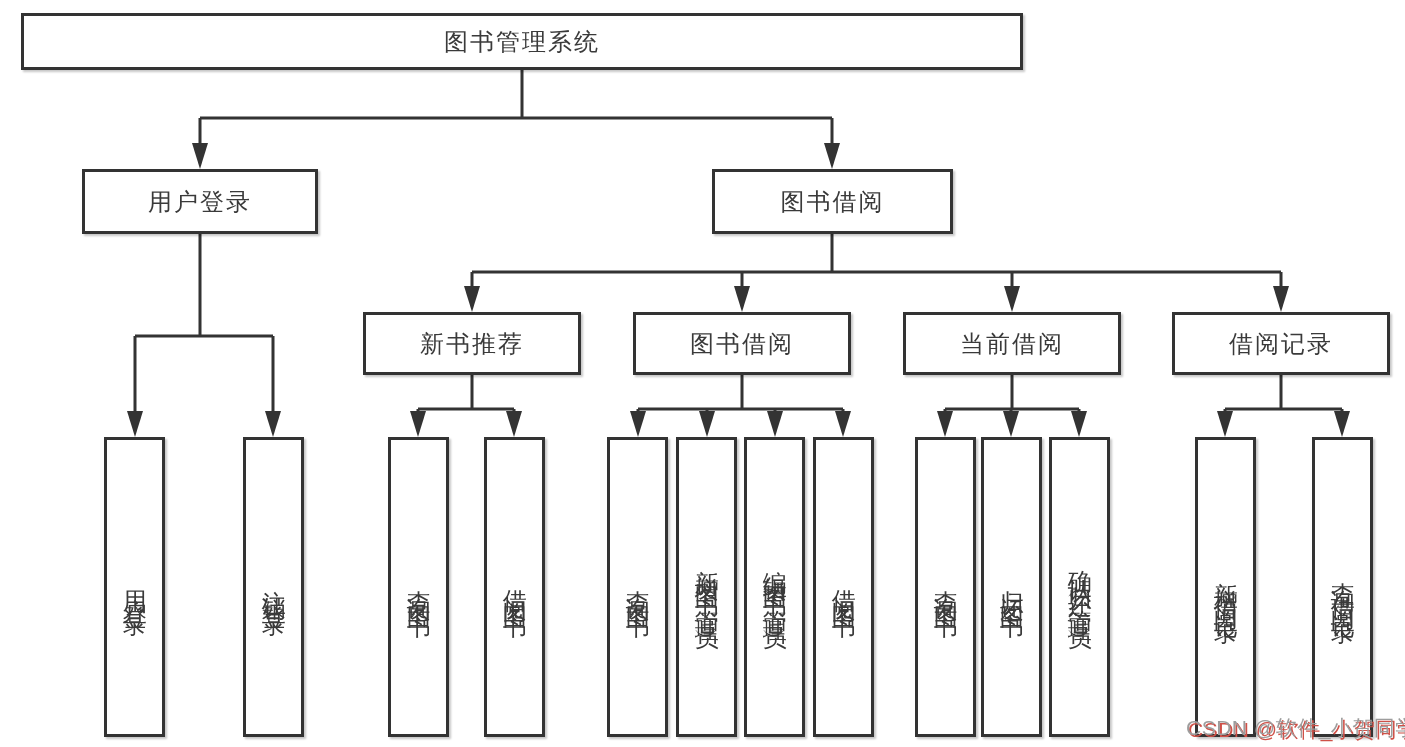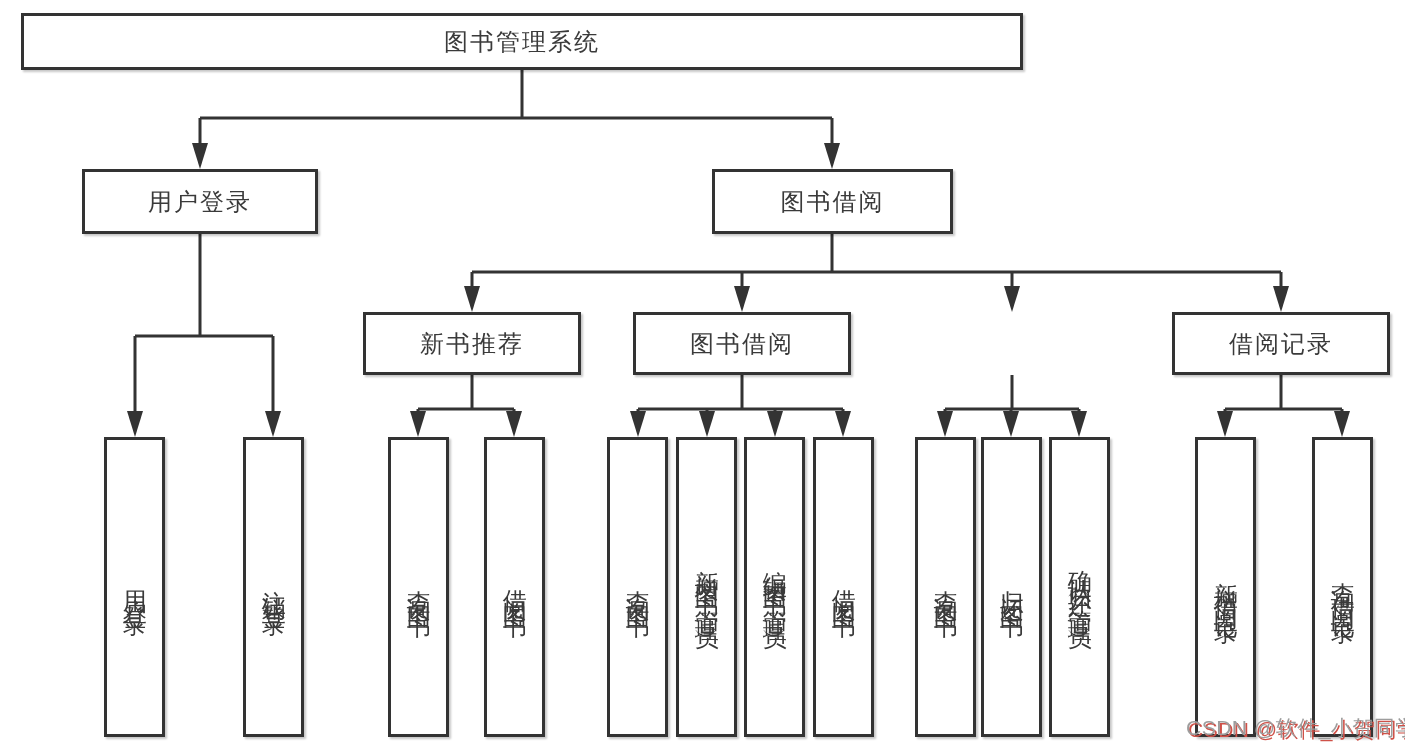--- a/index.html
+++ b/index.html
@@ -95,20 +95,23 @@
   <div class="node hnode" style="left:712px;top:169px;width:241px;height:65px;">
     <span>图书借阅</span>
   </div>
 
   <div class="node hnode" style="left:363px;top:312px;width:218px;height:63px;text-align:center;">
     <span>新书推荐</span>
   </div>
   <div class="node hnode" style="left:633px;top:312px;width:218px;height:63px;">
     <span>图书借阅</span>
   </div>
+  <div class="node hnode" style="left:903px;top:312px;width:218px;height:63px;">
+    <span>当前借阅</span>
+  </div>
   <div class="node hnode" style="left:1172px;top:312px;width:218px;height:63px;">
     <span>借阅记录</span>
   </div>
 
   <div class="node leaf" style="left:104px;">
     <span>用户登录</span>
   </div>
   <div class="node leaf" style="left:243px;">
     <span>注销登录</span>
   </div>

